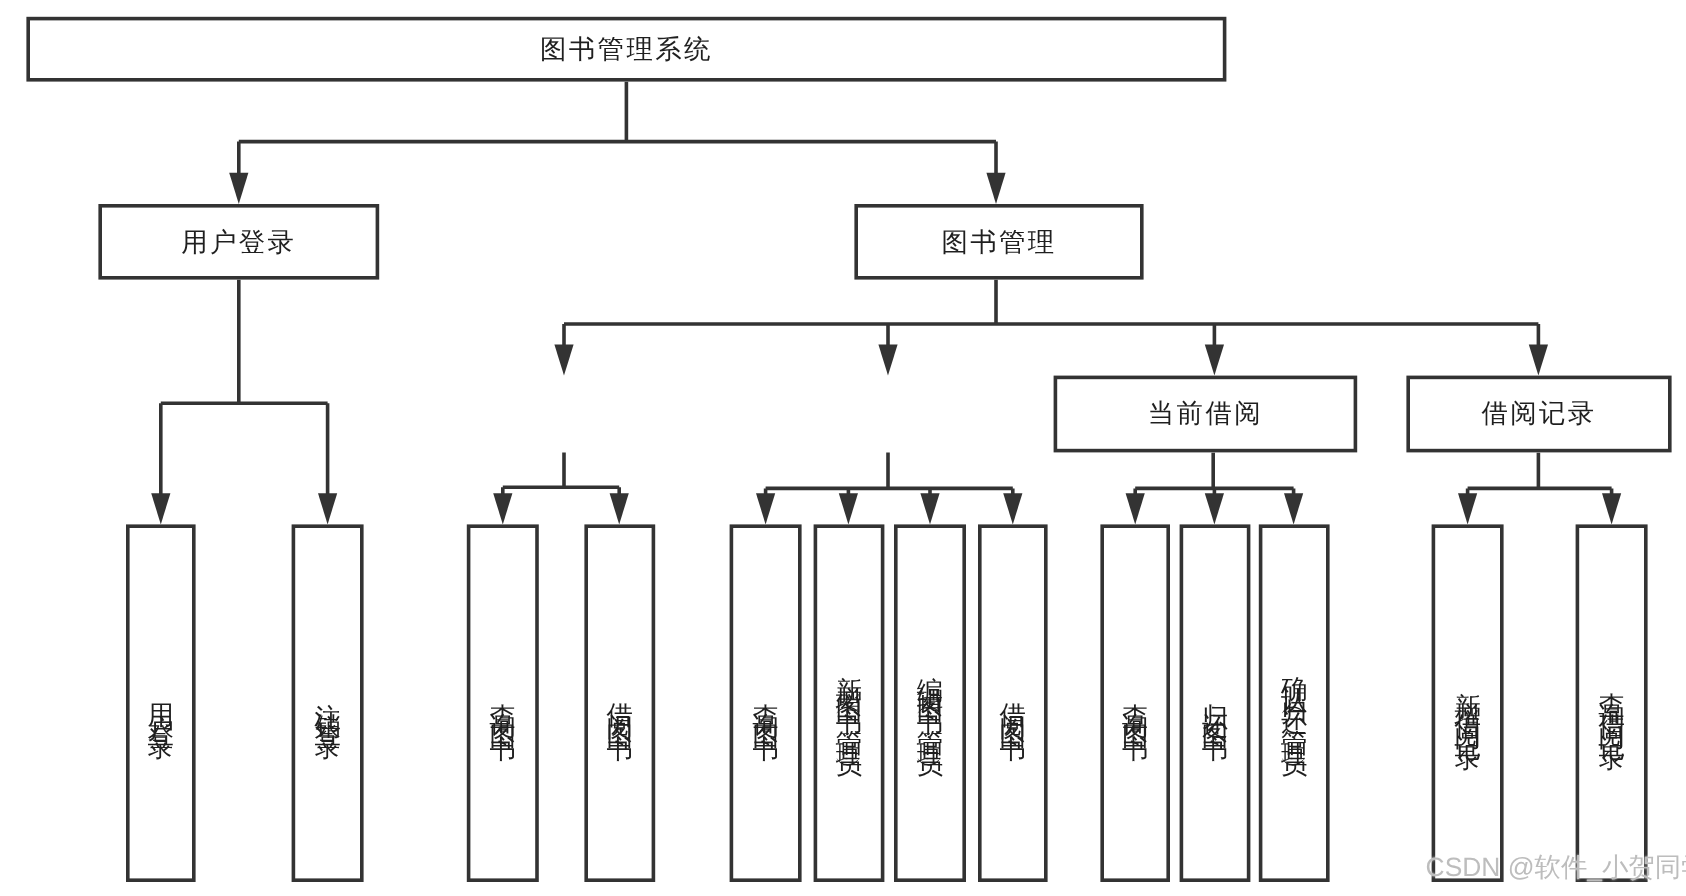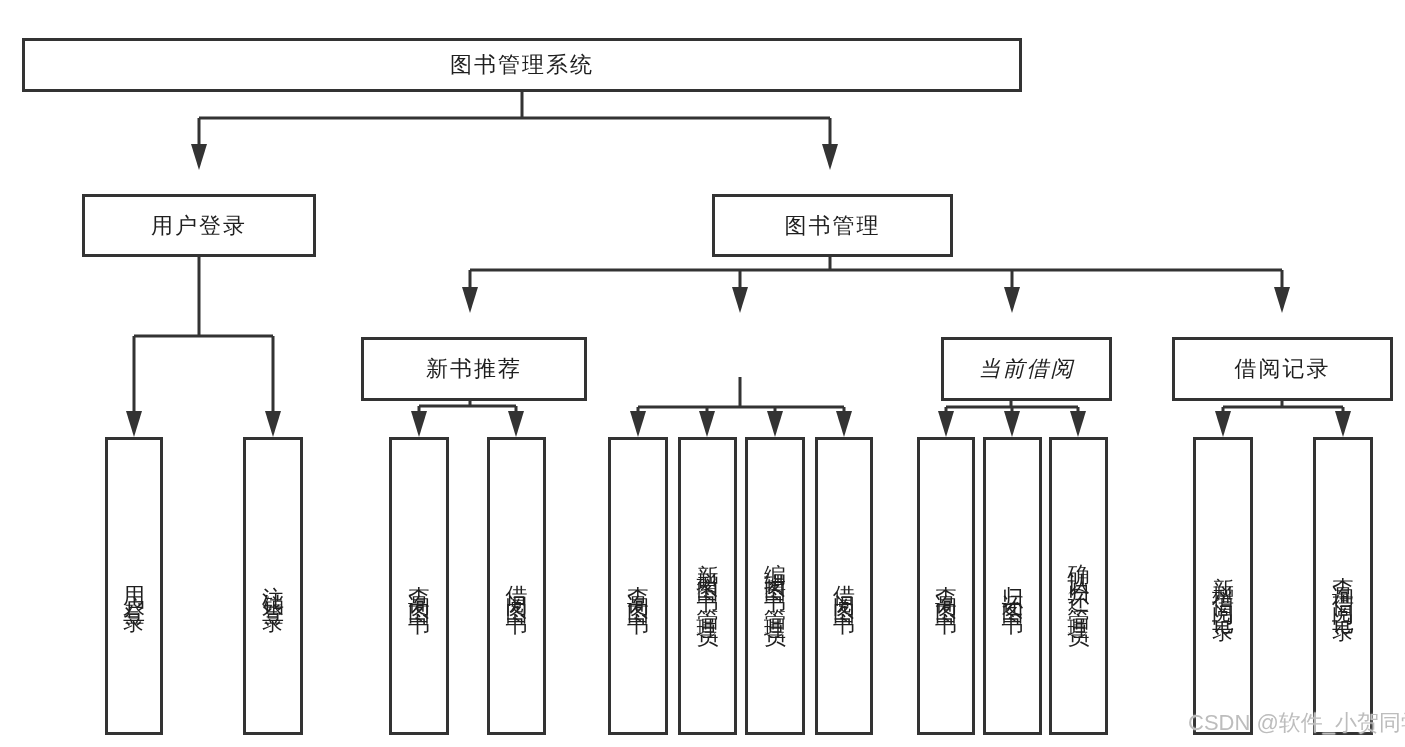--- a/index.html
+++ b/index.html
@@ -6,21 +6,21 @@
   .canvas{
     position:relative;width:1405px;height:747px;background:#ffffff;
     font-family:"Liberation Sans","DejaVu Sans",sans-serif;overflow:hidden;
   }
   .wires{position:absolute;left:0;top:0;width:1405px;height:747px;}
   .box{
     position:absolute;box-sizing:border-box;background:#ffffff;
     border:3px solid #333333;display:flex;align-items:center;justify-content:center;
     color:#1f1f1f;
   }
-  .h{font-size:22px;letter-spacing:2px;white-space:nowrap;margin-top:24px;}
+  .h{font-size:22px;letter-spacing:2px;white-space:nowrap;}
   .root{left:22px;top:14px;width:1000px;height:54px;}
   .lvl2{top:170px;height:63px;}
   .lvl3{top:313px;height:64px;}
   .v{top:437px;height:298px;font-size:22px;}
   .vt{writing-mode:vertical-rl;text-orientation:mixed;letter-spacing:9px;line-height:1;}
   .watermark{
     position:absolute;left:1188px;top:708px;font-size:22px;color:#bdbdbd;
     text-shadow:0 0 2px #ffffff;white-space:nowrap;z-index:5;
   }
 </style>
@@ -64,24 +64,21 @@
     <span>图书管理系统</span>
   </div>
 
   <div class="box h lvl2" style="left:82px;width:234px;">
     <span>用户登录</span>
   </div>
   <div class="box h lvl2" style="left:712px;width:241px;">
     <span>图书管理</span>
   </div>
 
-  <div class="box h lvl3" style="left:361px;width:226px;">
-    <span>新书推荐</span>
-  </div>
-  <div class="box h lvl3" style="left:941px;width:171px;font-style:italic;">
+  <div class="box h lvl3" style="left:878px;width:253px;">
     <span>当前借阅</span>
   </div>
   <div class="box h lvl3" style="left:1172px;width:221px;">
     <span>借阅记录</span>
   </div>
 
   <div class="box v" style="left:105px;width:58px;">
     <span class="vt">用户登录</span>
   </div>
   <div class="box v" style="left:243px;width:60px;">

